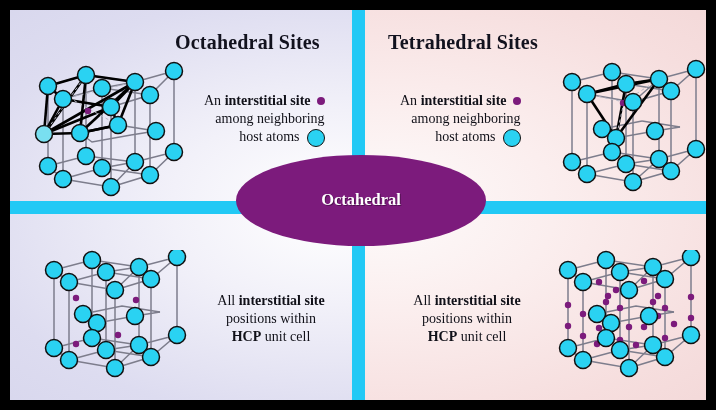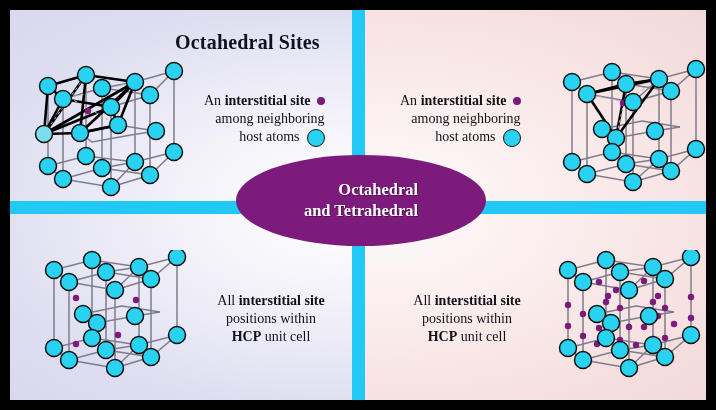--- a/index.html
+++ b/index.html
@@ -340,20 +340,21 @@
           <circle cx="143" cy="85" r="8.5" fill="#2ad2f2" stroke="#111" stroke-width="1.5"></circle>
           <circle cx="35" cy="110" r="8.5" fill="#2ad2f2" stroke="#111" stroke-width="1.5"></circle>
           <circle cx="81" cy="118" r="8.5" fill="#2ad2f2" stroke="#111" stroke-width="1.5"></circle>
           <circle cx="72" cy="100" r="8.5" fill="#2ad2f2" stroke="#111" stroke-width="1.5"></circle>
           <circle cx="117" cy="107" r="8.5" fill="#2ad2f2" stroke="#111" stroke-width="1.5"></circle>
         </g>
       </svg>
     </div>
 
     <div class="quad-title" id="title-oct">Octahedral Sites</div>
+    <div class="quad-title" id="title-tet">Tetrahedral Sites</div>
 
     <div class="caption cap-tl">
       <span class="ln"><span>An </span><b>interstitial site</b><i class="dot-legend"></i></span>
       <span class="ln">among neighboring</span>
       <span class="ln"><span>host atoms</span><i class="ball-legend"></i></span>
     </div>
 
     <div class="caption cap-tr">
       <span class="ln"><span>An </span><b>interstitial site</b><i class="dot-legend"></i></span>
       <span class="ln">among neighboring</span>
@@ -371,18 +372,17 @@
       <span class="ln">positions within</span>
       <span class="ln"><b>HCP</b><span> unit cell</span></span>
     </div>
 
     <div id="bar-v"></div>
     <div id="bar-h"></div>
 
     <div id="center-ellipse">
       <div class="txt">
         <span>Octahedral</span>
-        <span>and Tetrahedral</span>
       </div>
     </div>
 
   </div>
 </div>
 
 </body></html>

